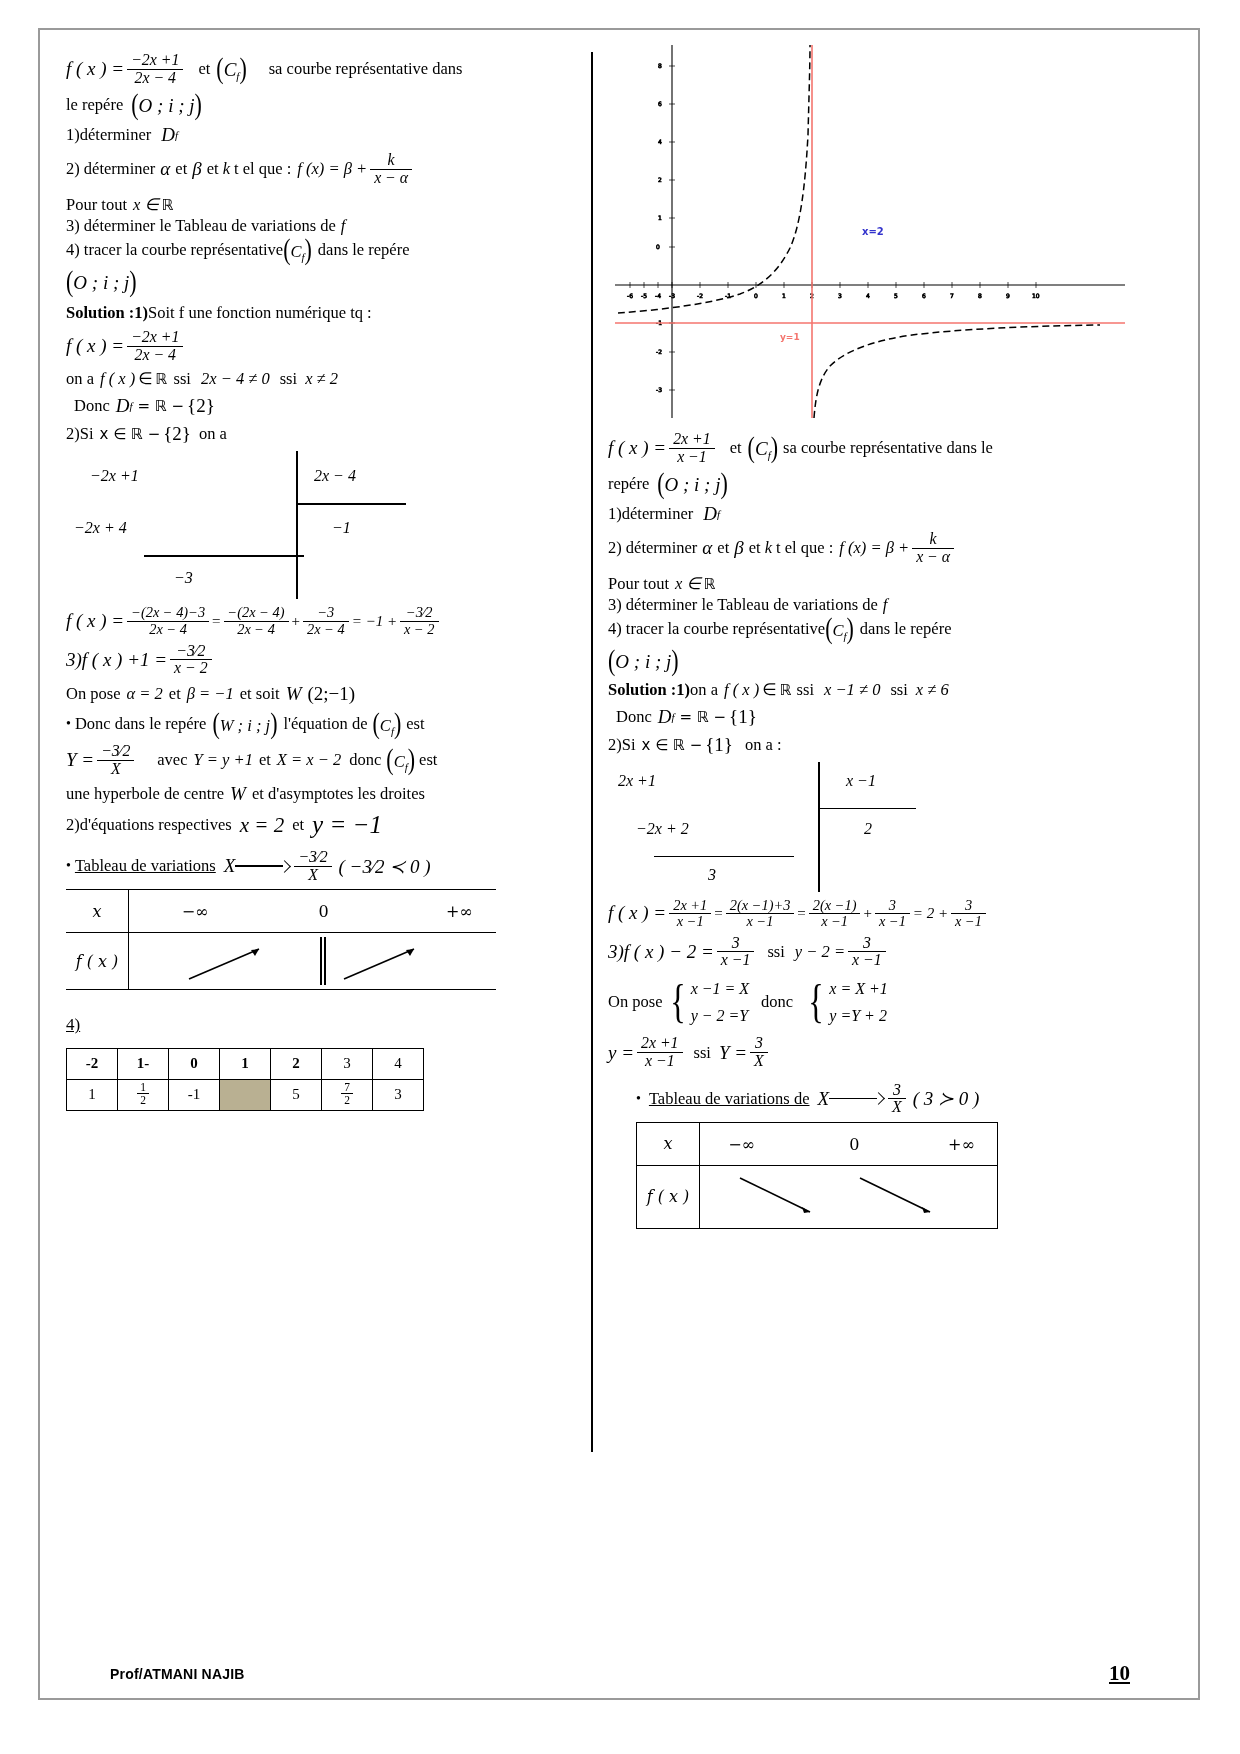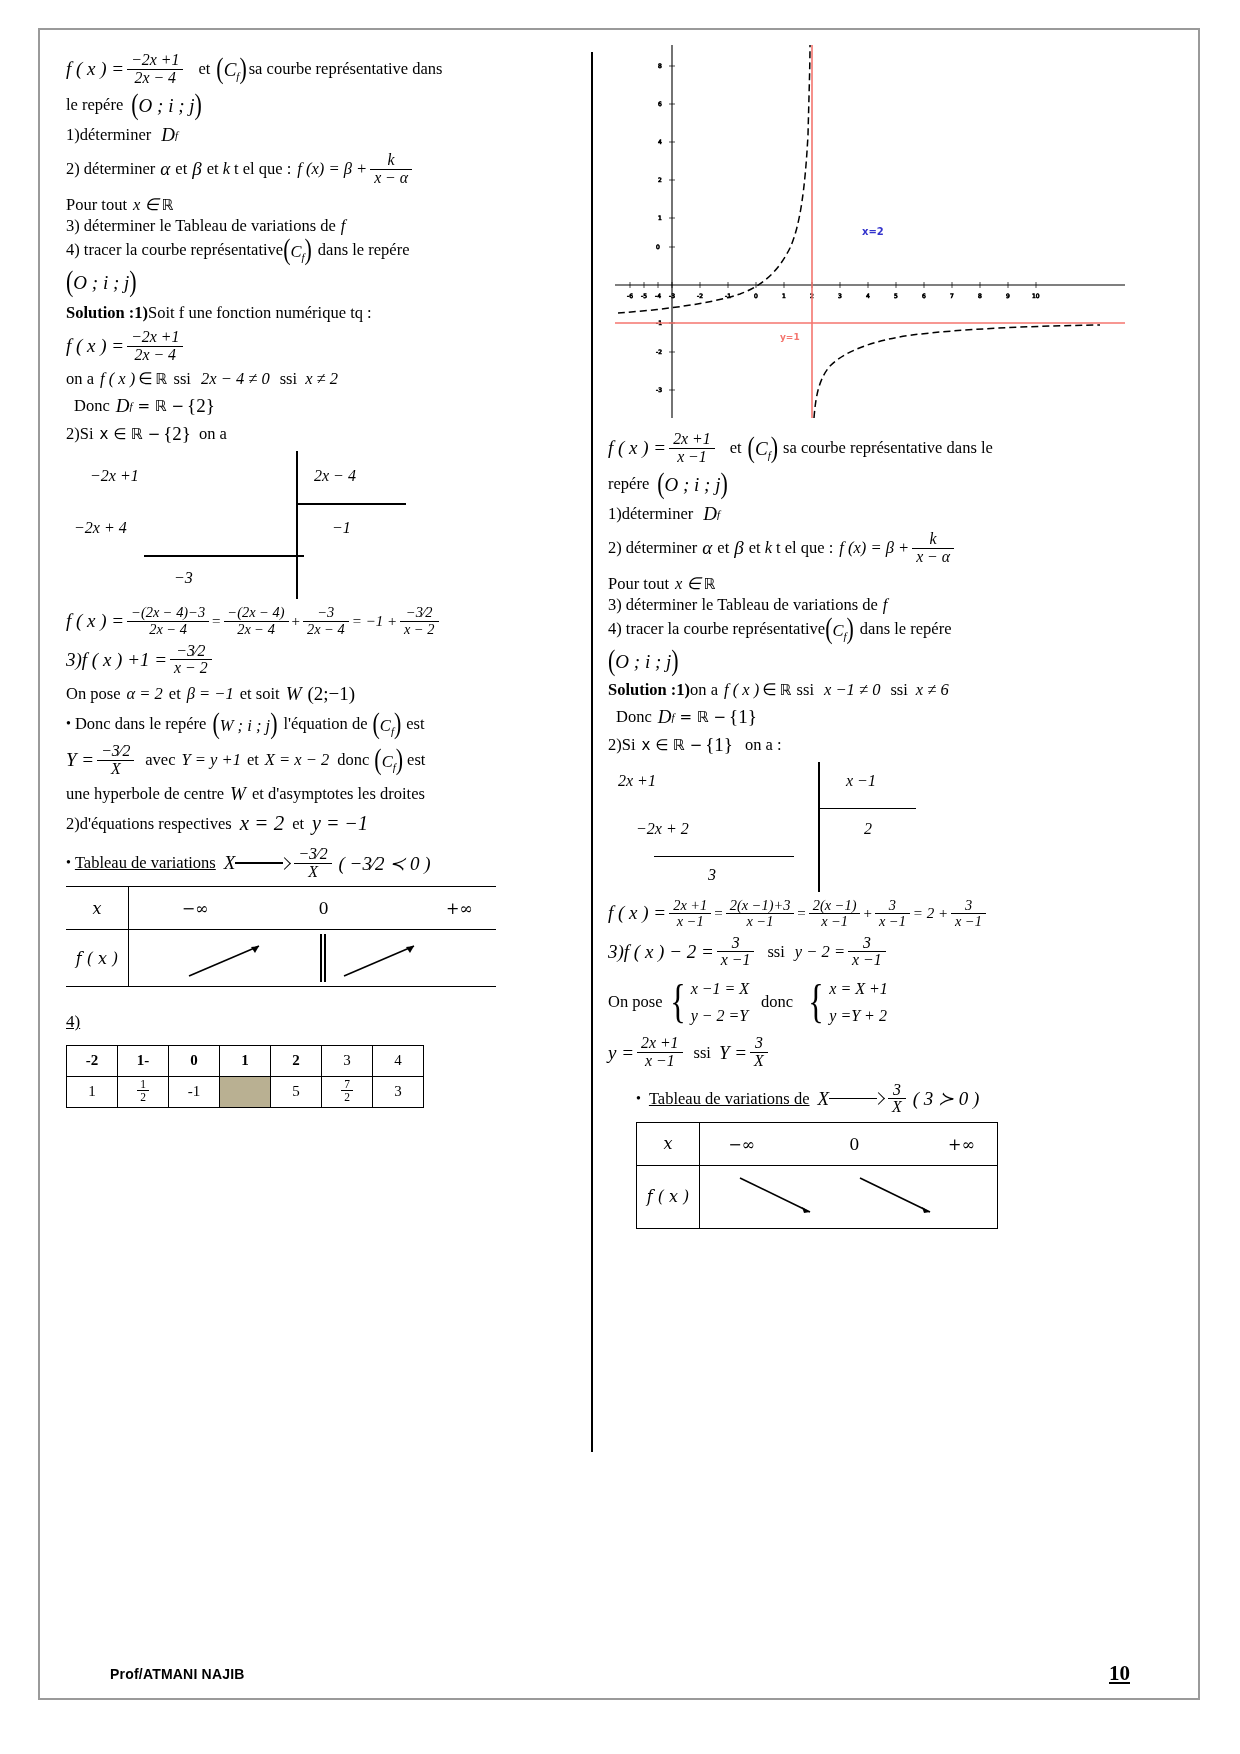--- a/index.html
+++ b/index.html
@@ -170,21 +170,21 @@
     
 
     <div class="eqrow">
       <span class="mi big">f ( x ) =</span>
       <span class="frac mi big">
         <span class="num">−2x +1</span>
         <span class="den">2x − 4</span>
       </span>
       <span style="margin-left:12px">et</span>
       <span style="margin-left:6px"><span class="paren">(</span><span class="mi big">C</span><span class="sub">f</span><span class="paren">)</span></span>
-      <span style="margin-left:2px">sa courbe représentative dans</span>
+      <span style="margin-left:22px">sa courbe représentative dans</span>
     </div>
 
     <div class="eqrow">
       <span>le repére</span>
       <span style="margin-left:8px"><span class="paren">(</span><span class="mi big">O ; i ; j</span><span class="paren">)</span></span>
     </div>
 
     <div class="eqrow">
       <span>1)déterminer</span>
       <span class="mi big" style="margin-left:10px">D</span>
@@ -327,40 +327,40 @@
       <span style="margin-left:5px"><span class="paren">(</span><span class="mi">C</span><span class="sub">f</span><span class="paren">)</span></span>
       <span style="margin-left:5px">est</span>
     </div>
 
     <div class="eqrow">
       <span class="mi big">Y  =</span>
       <span class="frac mi">
           <span class="num">−3⁄2</span>
           <span class="den">X</span>
         </span>
-      <span style="margin-left:8px">avec</span>
+      <span style="margin-left:20px">avec</span>
       <span class="mi" style="margin-left:6px">Y  = y +1</span>
       <span style="margin-left:6px">et</span>
       <span class="mi" style="margin-left:6px">X = x − 2</span>
       <span style="margin-left:8px">donc</span>
       <span style="margin-left:5px"><span class="paren">(</span><span class="mi">C</span><span class="sub">f</span><span class="paren">)</span></span>
       <span style="margin-left:4px">est</span>
     </div>
 
     <div class="eqrow">
       <span>une hyperbole de centre</span>
       <span class="mi big" style="margin:0 6px">W</span>
       <span>et d'asymptotes  les droites</span>
     </div>
 
     <div class="eqrow">
       <span>2)d'équations respectives</span>
       <span class="mi" style="font-size:21px;margin:0 8px">x = 2</span>
       <span>et</span>
-      <span class="mi" style="font-size:20px;margin-left:8px">y = −1</span>
+      <span class="mi" style="font-size:25px;margin-left:8px">y = −1</span>
     </div>
 
     <div class="eqrow" style="margin-top:10px">
       <span class="bullet">•</span>
       <span class="underline" style="margin-left:4px">Tableau de variations</span>
       <span class="mi big" style="margin-left:8px">X</span>
       <span class="arrowlong"></span>
       <span class="frac mi">
           <span class="num">−3⁄2</span>
           <span class="den">X</span>

